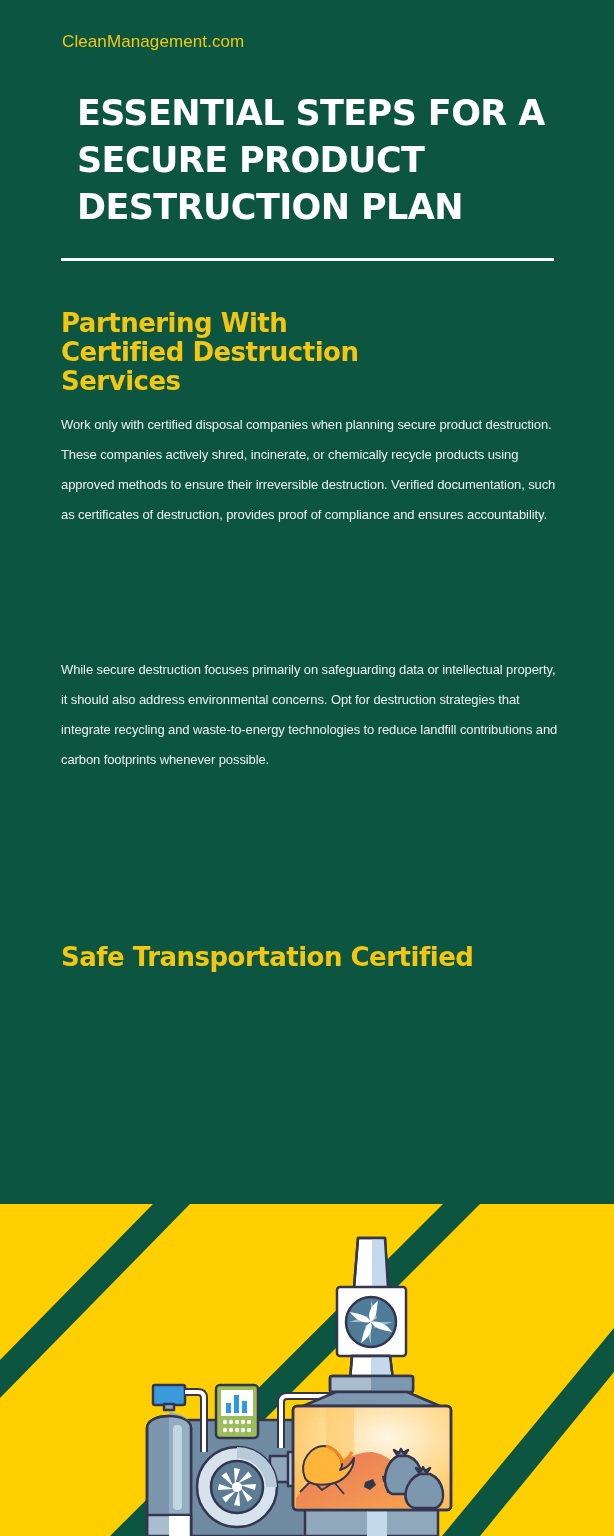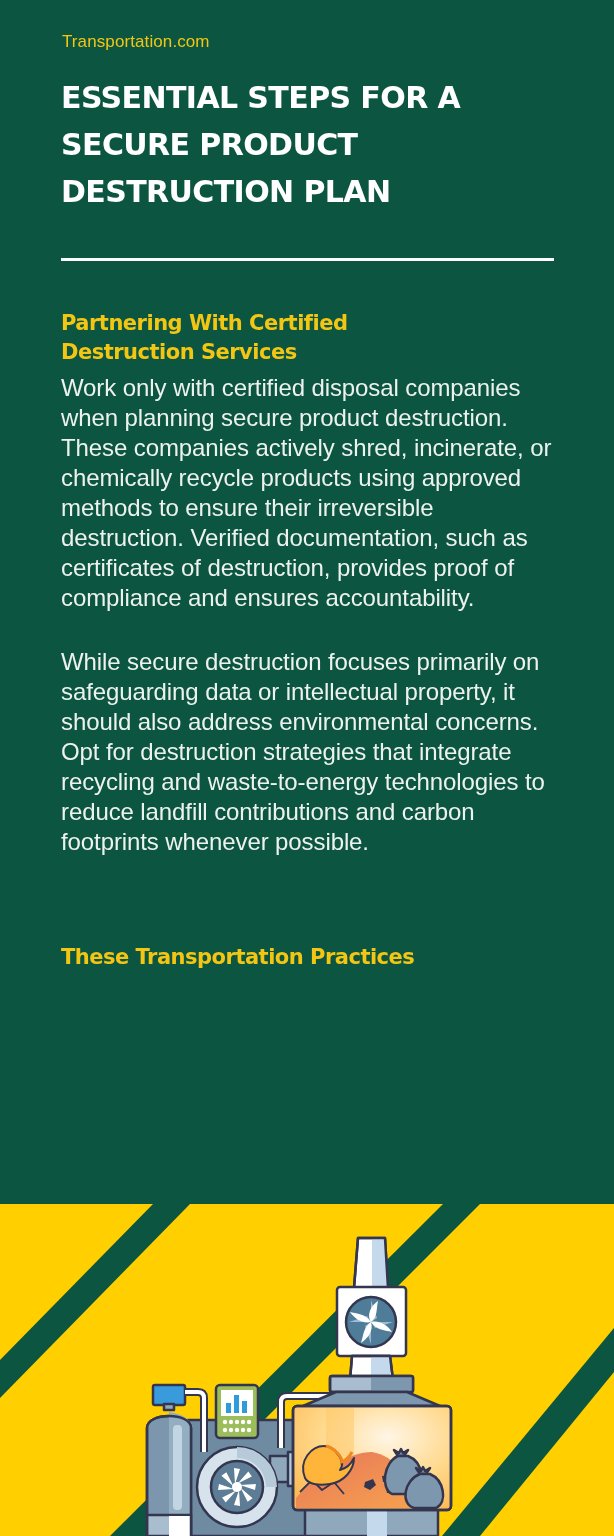--- a/index.html
+++ b/index.html
@@ -1,46 +1,46 @@
 <!DOCTYPE html>
 <html><head>
 <meta charset="utf-8">
 <style>
   html, body { margin:0; padding:0; }
   body { width:614px; height:1536px; background:#0B5541; position:relative; overflow:hidden; font-family:"Liberation Sans", "DejaVu Sans", sans-serif; }
   .site { position:absolute; left:62px; top:32px; font-size:17px; color:#F3C614; letter-spacing:0.1px; }
-  .title { position:absolute; left:61px; top:74px; width:520px; margin:0; font-family:"DejaVu Sans", "Liberation Sans", sans-serif; font-weight:bold; font-size:30px; line-height:47px; color:#FFFFFF; letter-spacing:-0.6px; text-transform:uppercase; }
+  .title { position:absolute; left:61px; top:74px; width:520px; margin:16px; font-family:"DejaVu Sans", "Liberation Sans", sans-serif; font-weight:bold; font-size:35px; line-height:47px; color:#FFFFFF; letter-spacing:-0.6px; text-transform:uppercase; }
   .divider { position:absolute; left:61px; top:258px; width:493px; height:3px; background:#FFFFFF; }
   .section { position:absolute; left:61px; width:500px; }
-  .section h2 { margin:0; font-family:"DejaVu Sans", "Liberation Sans", sans-serif; font-weight:bold; font-size:21px; line-height:29px; color:#F3C614; letter-spacing:-0.5px; }
-  .section p { margin:6px 0 0 0; font-size:24px; line-height:30px; color:#EEF2EF; letter-spacing:-0.1px; }
+  .section h2 { margin:0; font-family:"DejaVu Sans", "Liberation Sans", sans-serif; font-weight:bold; font-size:26px; line-height:29px; color:#F3C614; letter-spacing:-0.5px; }
+  .section p { margin:14px 0 0 0; font-size:13px; line-height:30px; color:#EEF2EF; letter-spacing:-0.1px; }
   .s1 { top:309px; }
   .s1 h2 { width:320px; }
   .s2 { top:641px; }
   .s3 { top:943px; }
   .art { position:absolute; left:0; top:1204px; width:614px; height:332px; }
 </style>
 </head>
 <body>
 
-<div class="site">Transportation.com</div>
+<div class="site">CleanManagement.com</div>
 <h1 class="title">ESSENTIAL STEPS FOR A SECURE PRODUCT DESTRUCTION PLAN</h1>
 <div class="divider"></div>
 
 <section class="section s1">
   <h2>Partnering With Certified Destruction Services</h2>
   <p>Work only with certified disposal companies when planning secure product destruction. These companies actively shred, incinerate, or chemically recycle products using approved methods to ensure their irreversible destruction. Verified documentation, such as certificates of destruction, provides proof of compliance and ensures accountability.</p>
 </section>
 
 <section class="section s2">
   <p>While secure destruction focuses primarily on safeguarding data or intellectual property, it should also address environmental concerns. Opt for destruction strategies that integrate recycling and waste-to-energy technologies to reduce landfill contributions and carbon footprints whenever possible.</p>
 </section>
 
 <section class="section s3">
-  <h2>These Transportation Practices</h2>
+  <h2>Safe Transportation Certified</h2>
 </section>
 
 <svg class="art" viewBox="0 1204 614 332" xmlns="http://www.w3.org/2000/svg">
 
   <rect x="0" y="1204" width="614" height="332" fill="#FFCF00"></rect>
 
   <g fill="#0B5541">
     <polygon points="153,1204 190,1204 0,1398 0,1360"></polygon>
     <polygon points="443,1204 480,1204 148,1536 110,1536"></polygon>
     <polygon points="614,1328 614,1372 480,1536 442,1536"></polygon>

